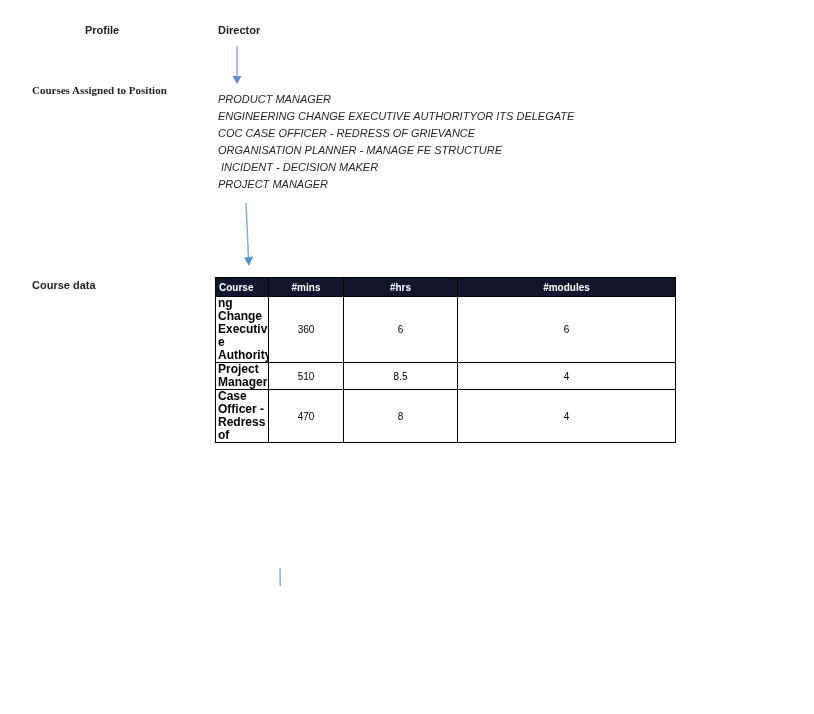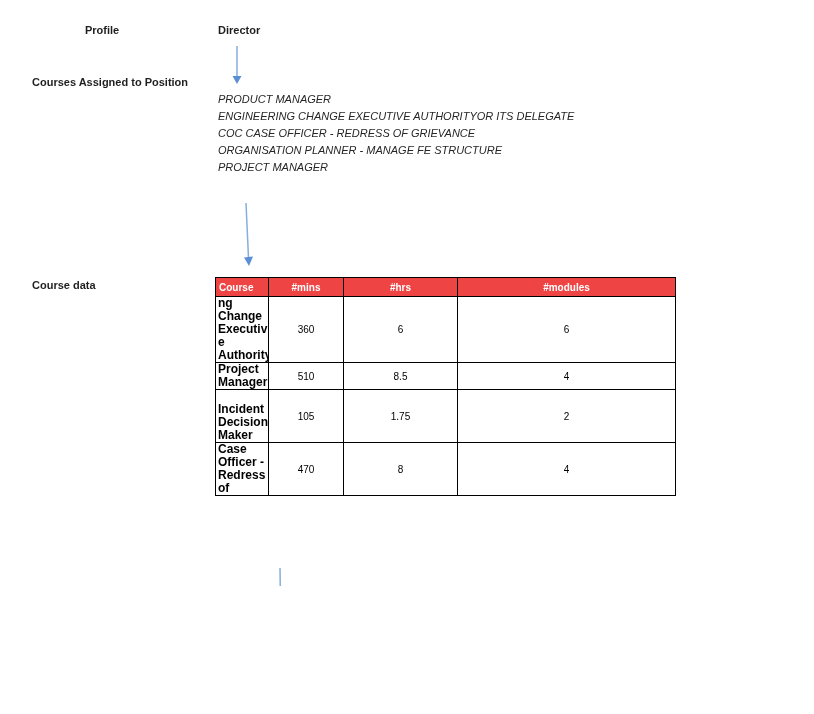--- a/index.html
+++ b/index.html
@@ -17,21 +17,21 @@
   }
   .doc-label {
     position: absolute;
     font-size: 11px;
     font-weight: bold;
     color: #1f1f1f;
     white-space: pre;
   }
   .label-profile   { left: 85px;  top: 24px; }
   .value-director  { left: 218px; top: 24px; }
-  .label-courses   { left: 32px;  top: 76px; }
+  .label-courses   { left: 32px;  top: 84px; font-family: Liberation Serif, serif; }
   .label-coursedata{ left: 32px;  top: 279px; }
 
   .course-list {
     position: absolute;
     left: 218px;
     top: 91px;
     font-size: 11px;
     font-style: italic;
     color: #262626;
   }
@@ -58,21 +58,21 @@
     border-collapse: collapse;
     table-layout: fixed;
     width: 460px;
   }
   table.course-table th,
   table.course-table td {
     border: 1px solid #000000;
     overflow: hidden;
   }
   table.course-table th {
-    background: #ef4444;
+    background: #0f172a;
     color: #ffffff;
     font-size: 10px;
     font-weight: bold;
     height: 18px;
     padding: 0;
     text-align: center;
     white-space: pre;
   }
   table.course-table th.col-course {
     text-align: left;
@@ -114,20 +114,21 @@
   <div class="doc-label label-profile">Profile</div>
   <div class="doc-label value-director">Director</div>
 
   <div class="doc-label label-courses">Courses Assigned to Position</div>
 
   <div class="course-list">
     <div class="course-line">PRODUCT MANAGER</div>
     <div class="course-line">ENGINEERING CHANGE EXECUTIVE AUTHORITYOR ITS DELEGATE</div>
     <div class="course-line">COC CASE OFFICER - REDRESS OF GRIEVANCE</div>
     <div class="course-line">ORGANISATION PLANNER - MANAGE FE STRUCTURE</div>
+    <div class="course-line"> INCIDENT - DECISION MAKER</div>
     <div class="course-line">PROJECT MANAGER</div>
   </div>
 
   <div class="doc-label label-coursedata">Course data</div>
 
   <svg class="arrow-layer" viewBox="0 0 814 714" xmlns="http://www.w3.org/2000/svg">
     <g>
       <line x1="237" y1="46" x2="237" y2="77" stroke-width="1.5" stroke="#85AEDE"></line>
       <polygon points="232.5,76 241.5,76 237,84" fill="#5B8FD4"></polygon>
     </g>
@@ -168,28 +169,20 @@
           <td class="cell-num">6</td>
           <td class="cell-num">6</td>
         </tr>
         <tr class="row-4">
           <td class="cell-course">Project
 Manager</td>
           <td class="cell-num">510</td>
           <td class="cell-num">8.5</td>
           <td class="cell-num">4</td>
         </tr>
-        <tr class="row-5">
-          <td class="cell-course"> Incident
-Decision
-Maker</td>
-          <td class="cell-num">105</td>
-          <td class="cell-num">1.75</td>
-          <td class="cell-num">2</td>
-        </tr>
         <tr class="row-6">
           <td class="cell-course">Case
 Officer -
 Redress
 of</td>
           <td class="cell-num">470</td>
           <td class="cell-num">8</td>
           <td class="cell-num">4</td>
         </tr>
       </tbody>

